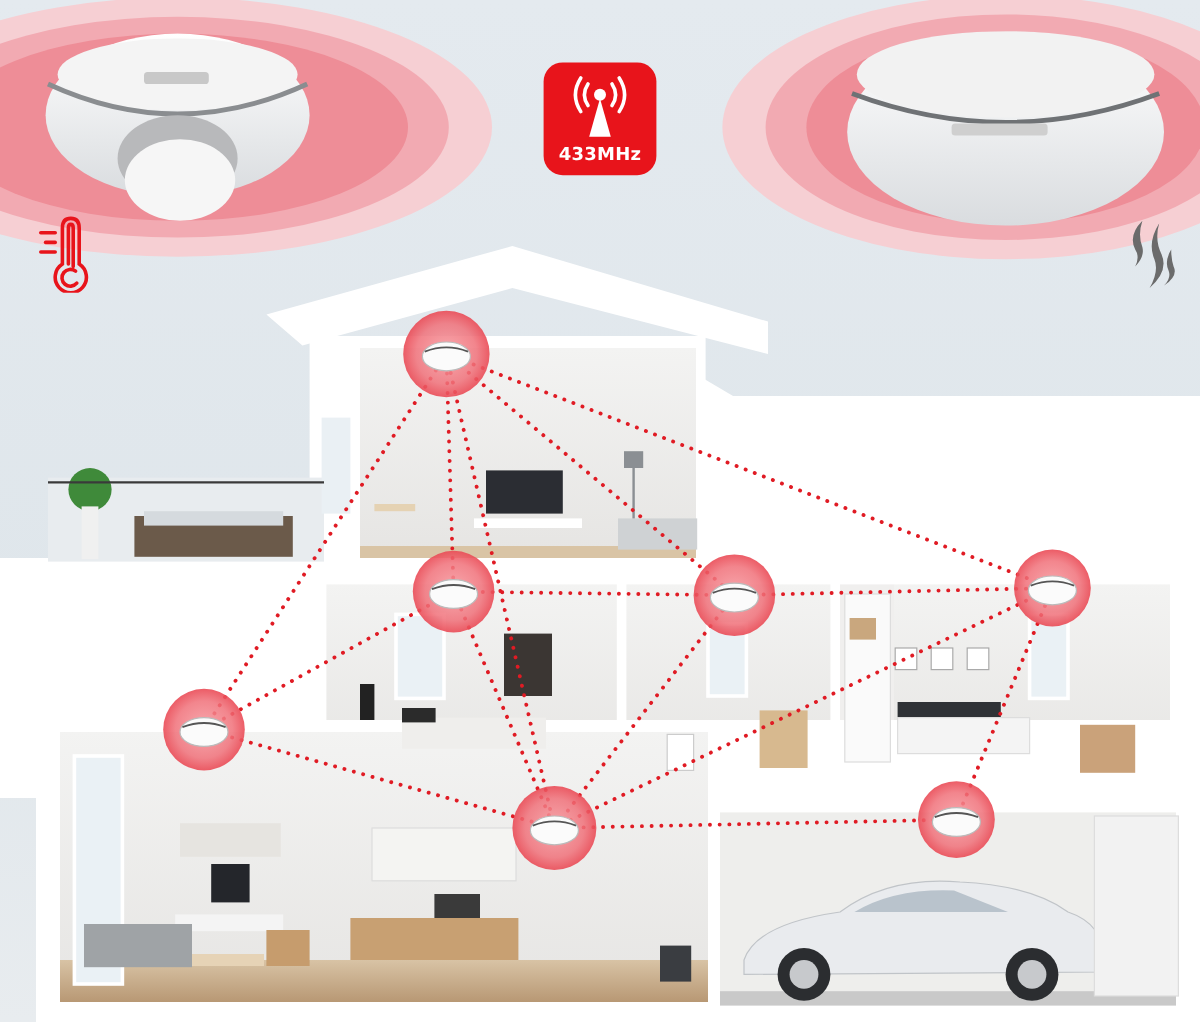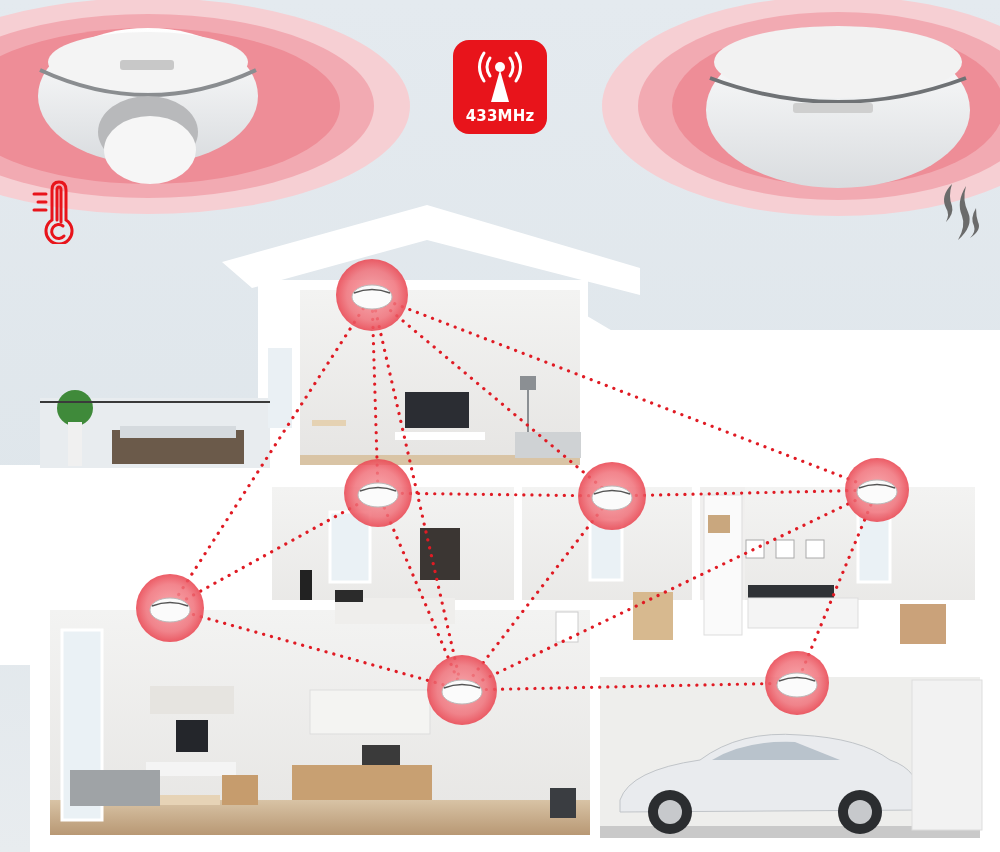--- a/index.html
+++ b/index.html
@@ -1,19 +1,19 @@
 <!DOCTYPE html>
 <html><head>
 <meta charset="utf-8">
 <style>
   * { box-sizing: border-box; margin: 0; padding: 0; }
   html, body { width: 1000px; height: 852px; overflow: hidden; background: #dfe6ec; font-family: "Liberation Sans", sans-serif; }
   .stage { position: relative; width: 1000px; height: 852px; background: linear-gradient(180deg,#e4eaef 0%,#dfe6eb 60%,#e8ecef 100%); }
   svg.scene { position: absolute; left: 0; top: 0; }
-  .badge { position: absolute; left: 453px; top: 40px; width: 94px; height: 94px; border-radius: 16px; background: #e8141b; display: flex; flex-direction: column; align-items: center; justify-content: flex-start; }
+  .badge { position: absolute; left: 453px; top: 52px; width: 94px; height: 94px; border-radius: 16px; background: #e8141b; display: flex; flex-direction: column; align-items: center; justify-content: flex-start; }
   .badge-label { position: absolute; bottom: 9px; width: 100%; text-align: center; color: #fff; font-weight: bold; font-size: 15px; font-family: "DejaVu Sans", sans-serif; letter-spacing: 0.2px; }
   .badge svg { position: absolute; left: 17px; top: 8px; }
   .icon { position: absolute; }
 </style>
 </head>
 <body>
 
 <div class="stage">
 
   <svg class="scene" width="1000" height="852" viewBox="0 0 1000 852">

